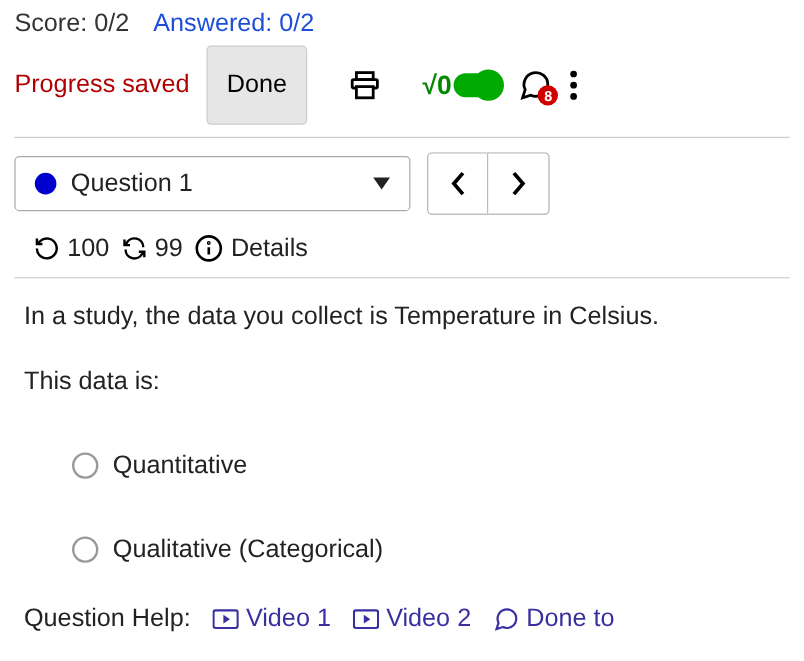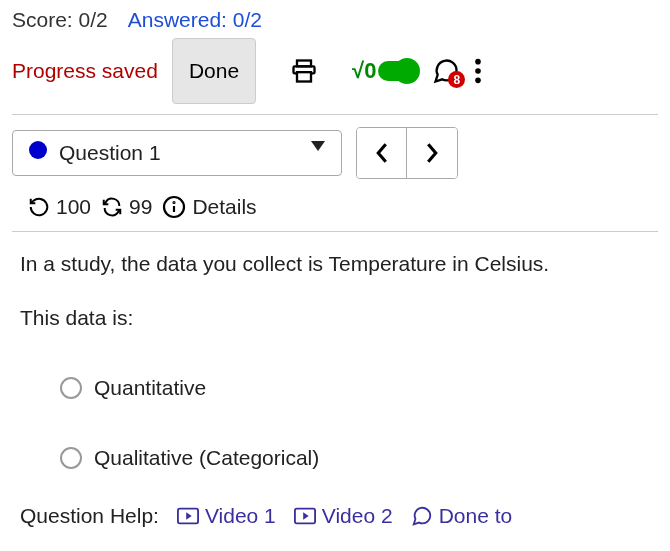--- a/index.html
+++ b/index.html
@@ -87,20 +87,21 @@
   }
   .nav-row {
     display: flex;
     gap: 14px;
     padding: 12px;
     align-items: center;
   }
   .question-select {
     flex: 0 0 auto;
     display: flex;
+    align-items: center;
     gap: 12px;
     border: 1px solid #aaa;
     border-radius: 4px;
     padding: 10px 16px;
     width: 330px;
     cursor: pointer;
     position: relative;
   }
   .dot {
     width: 18px;

